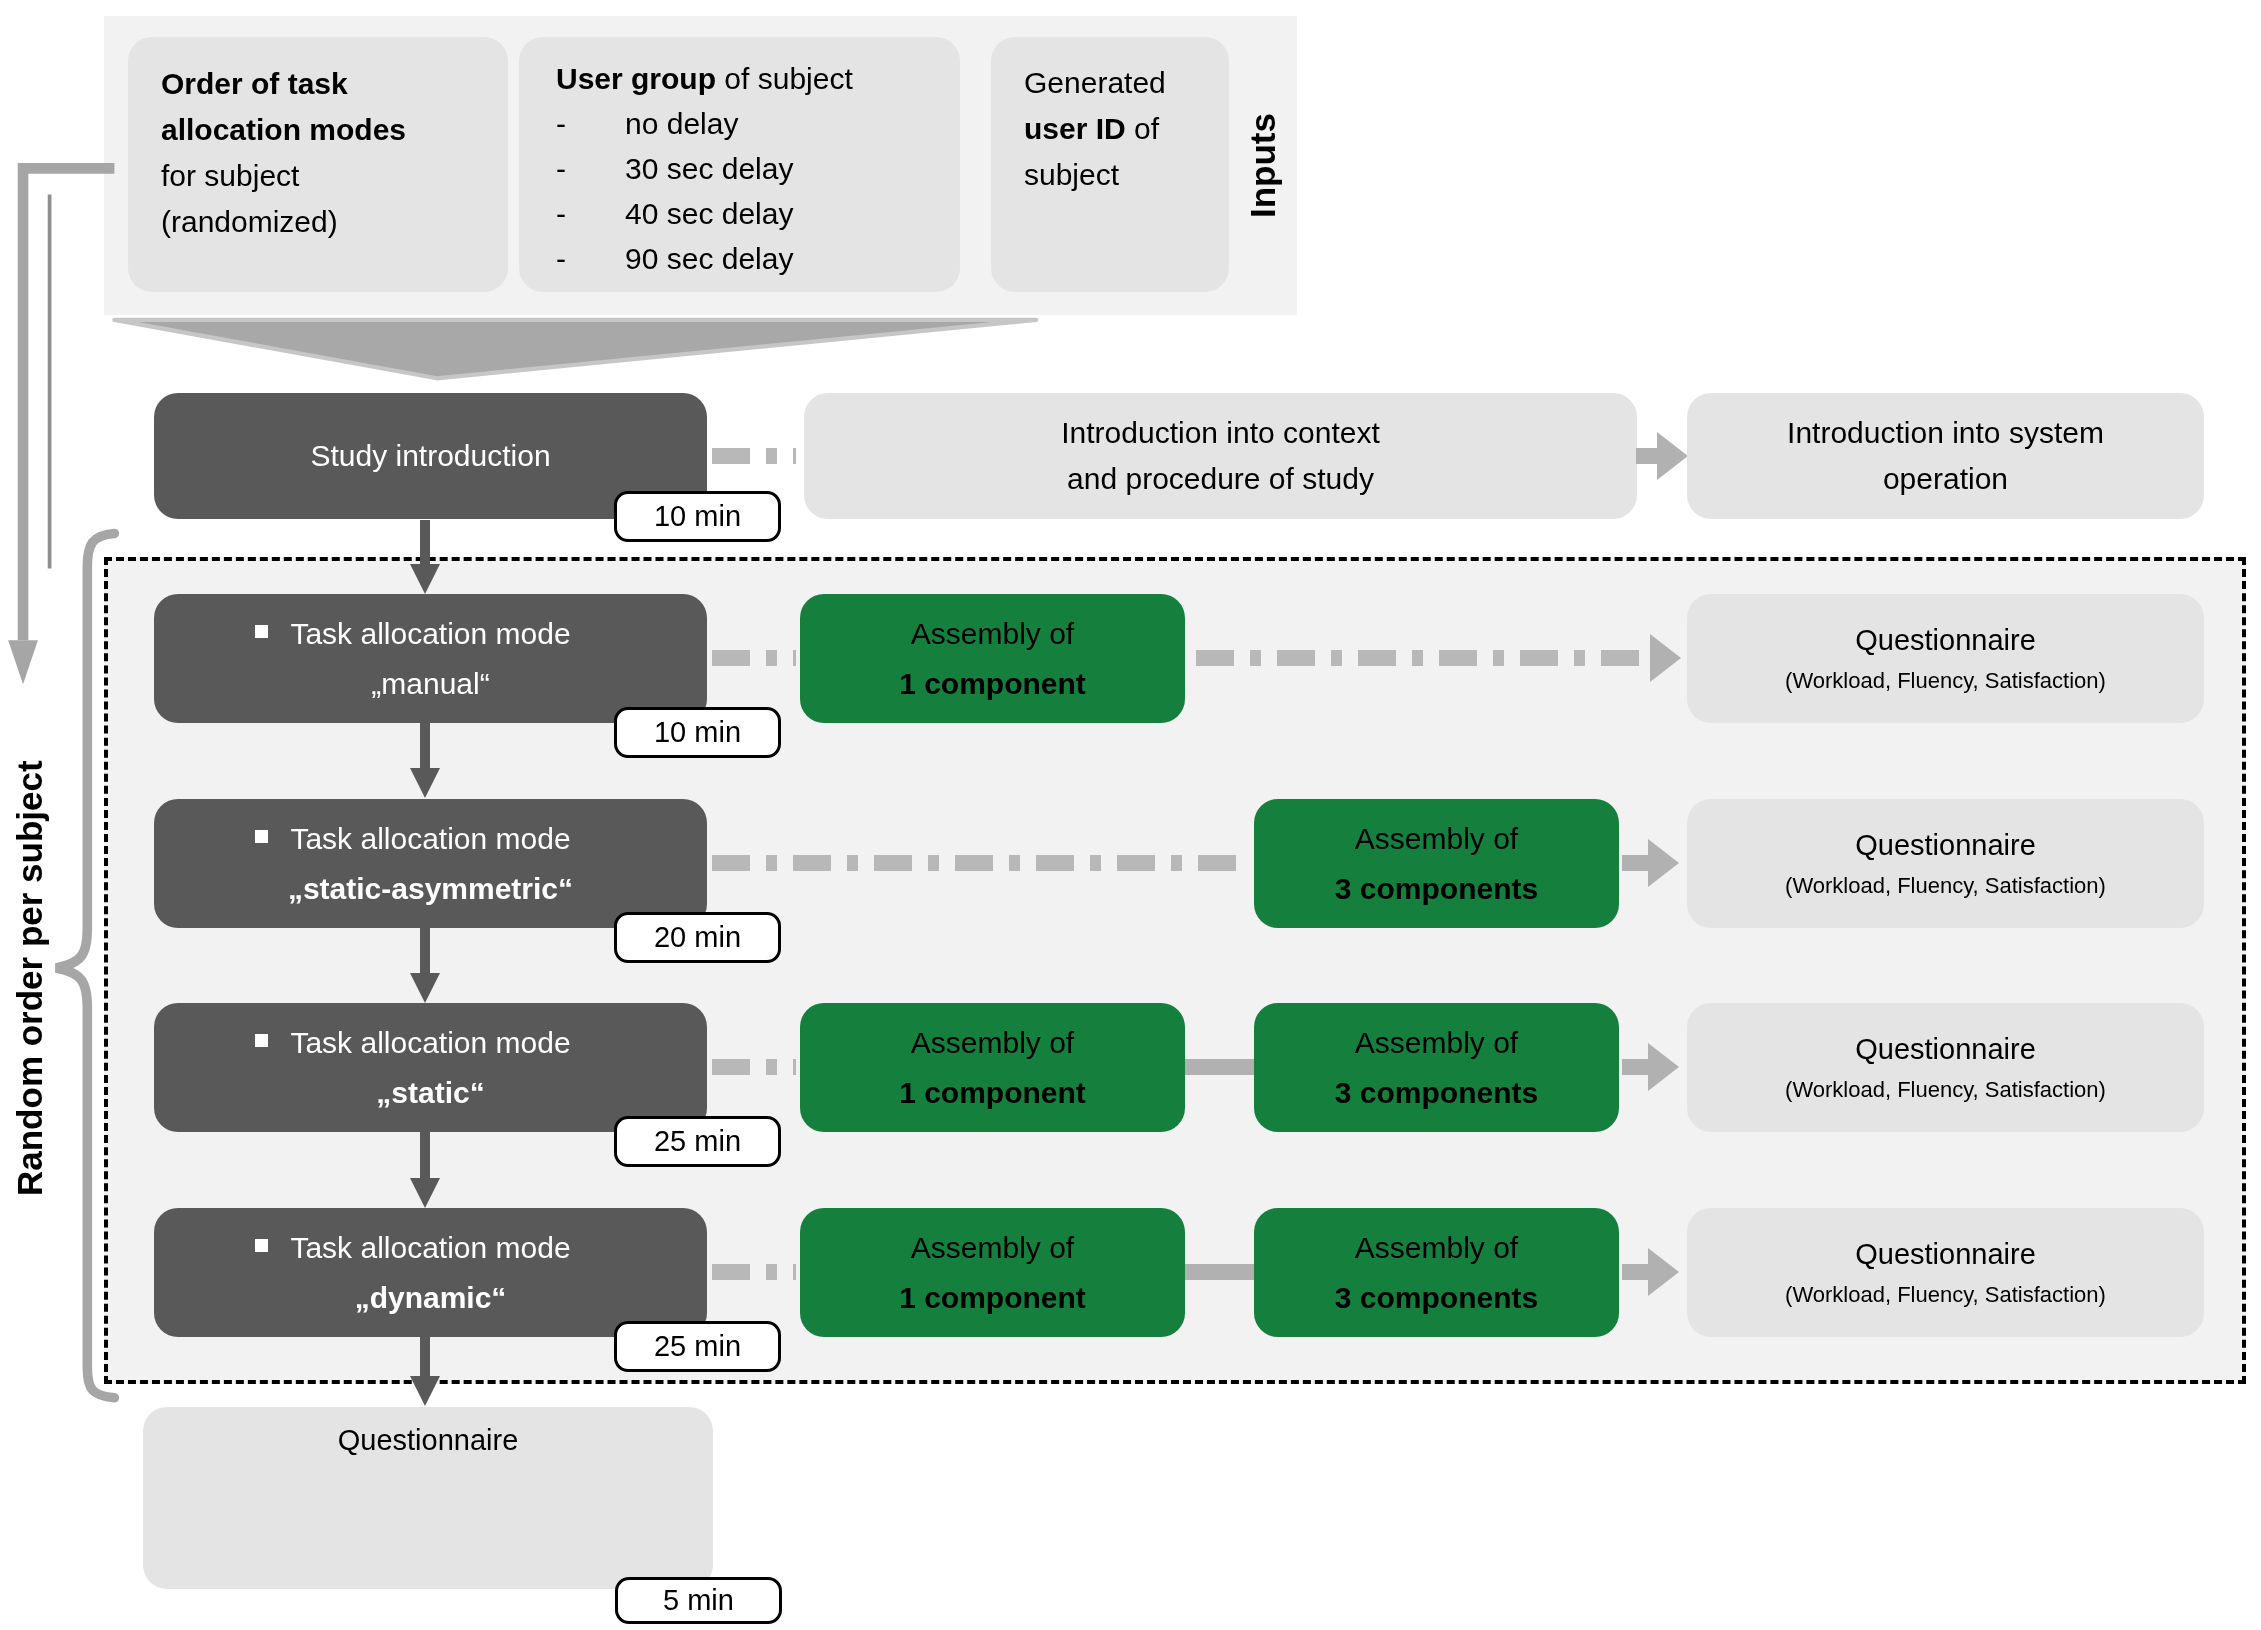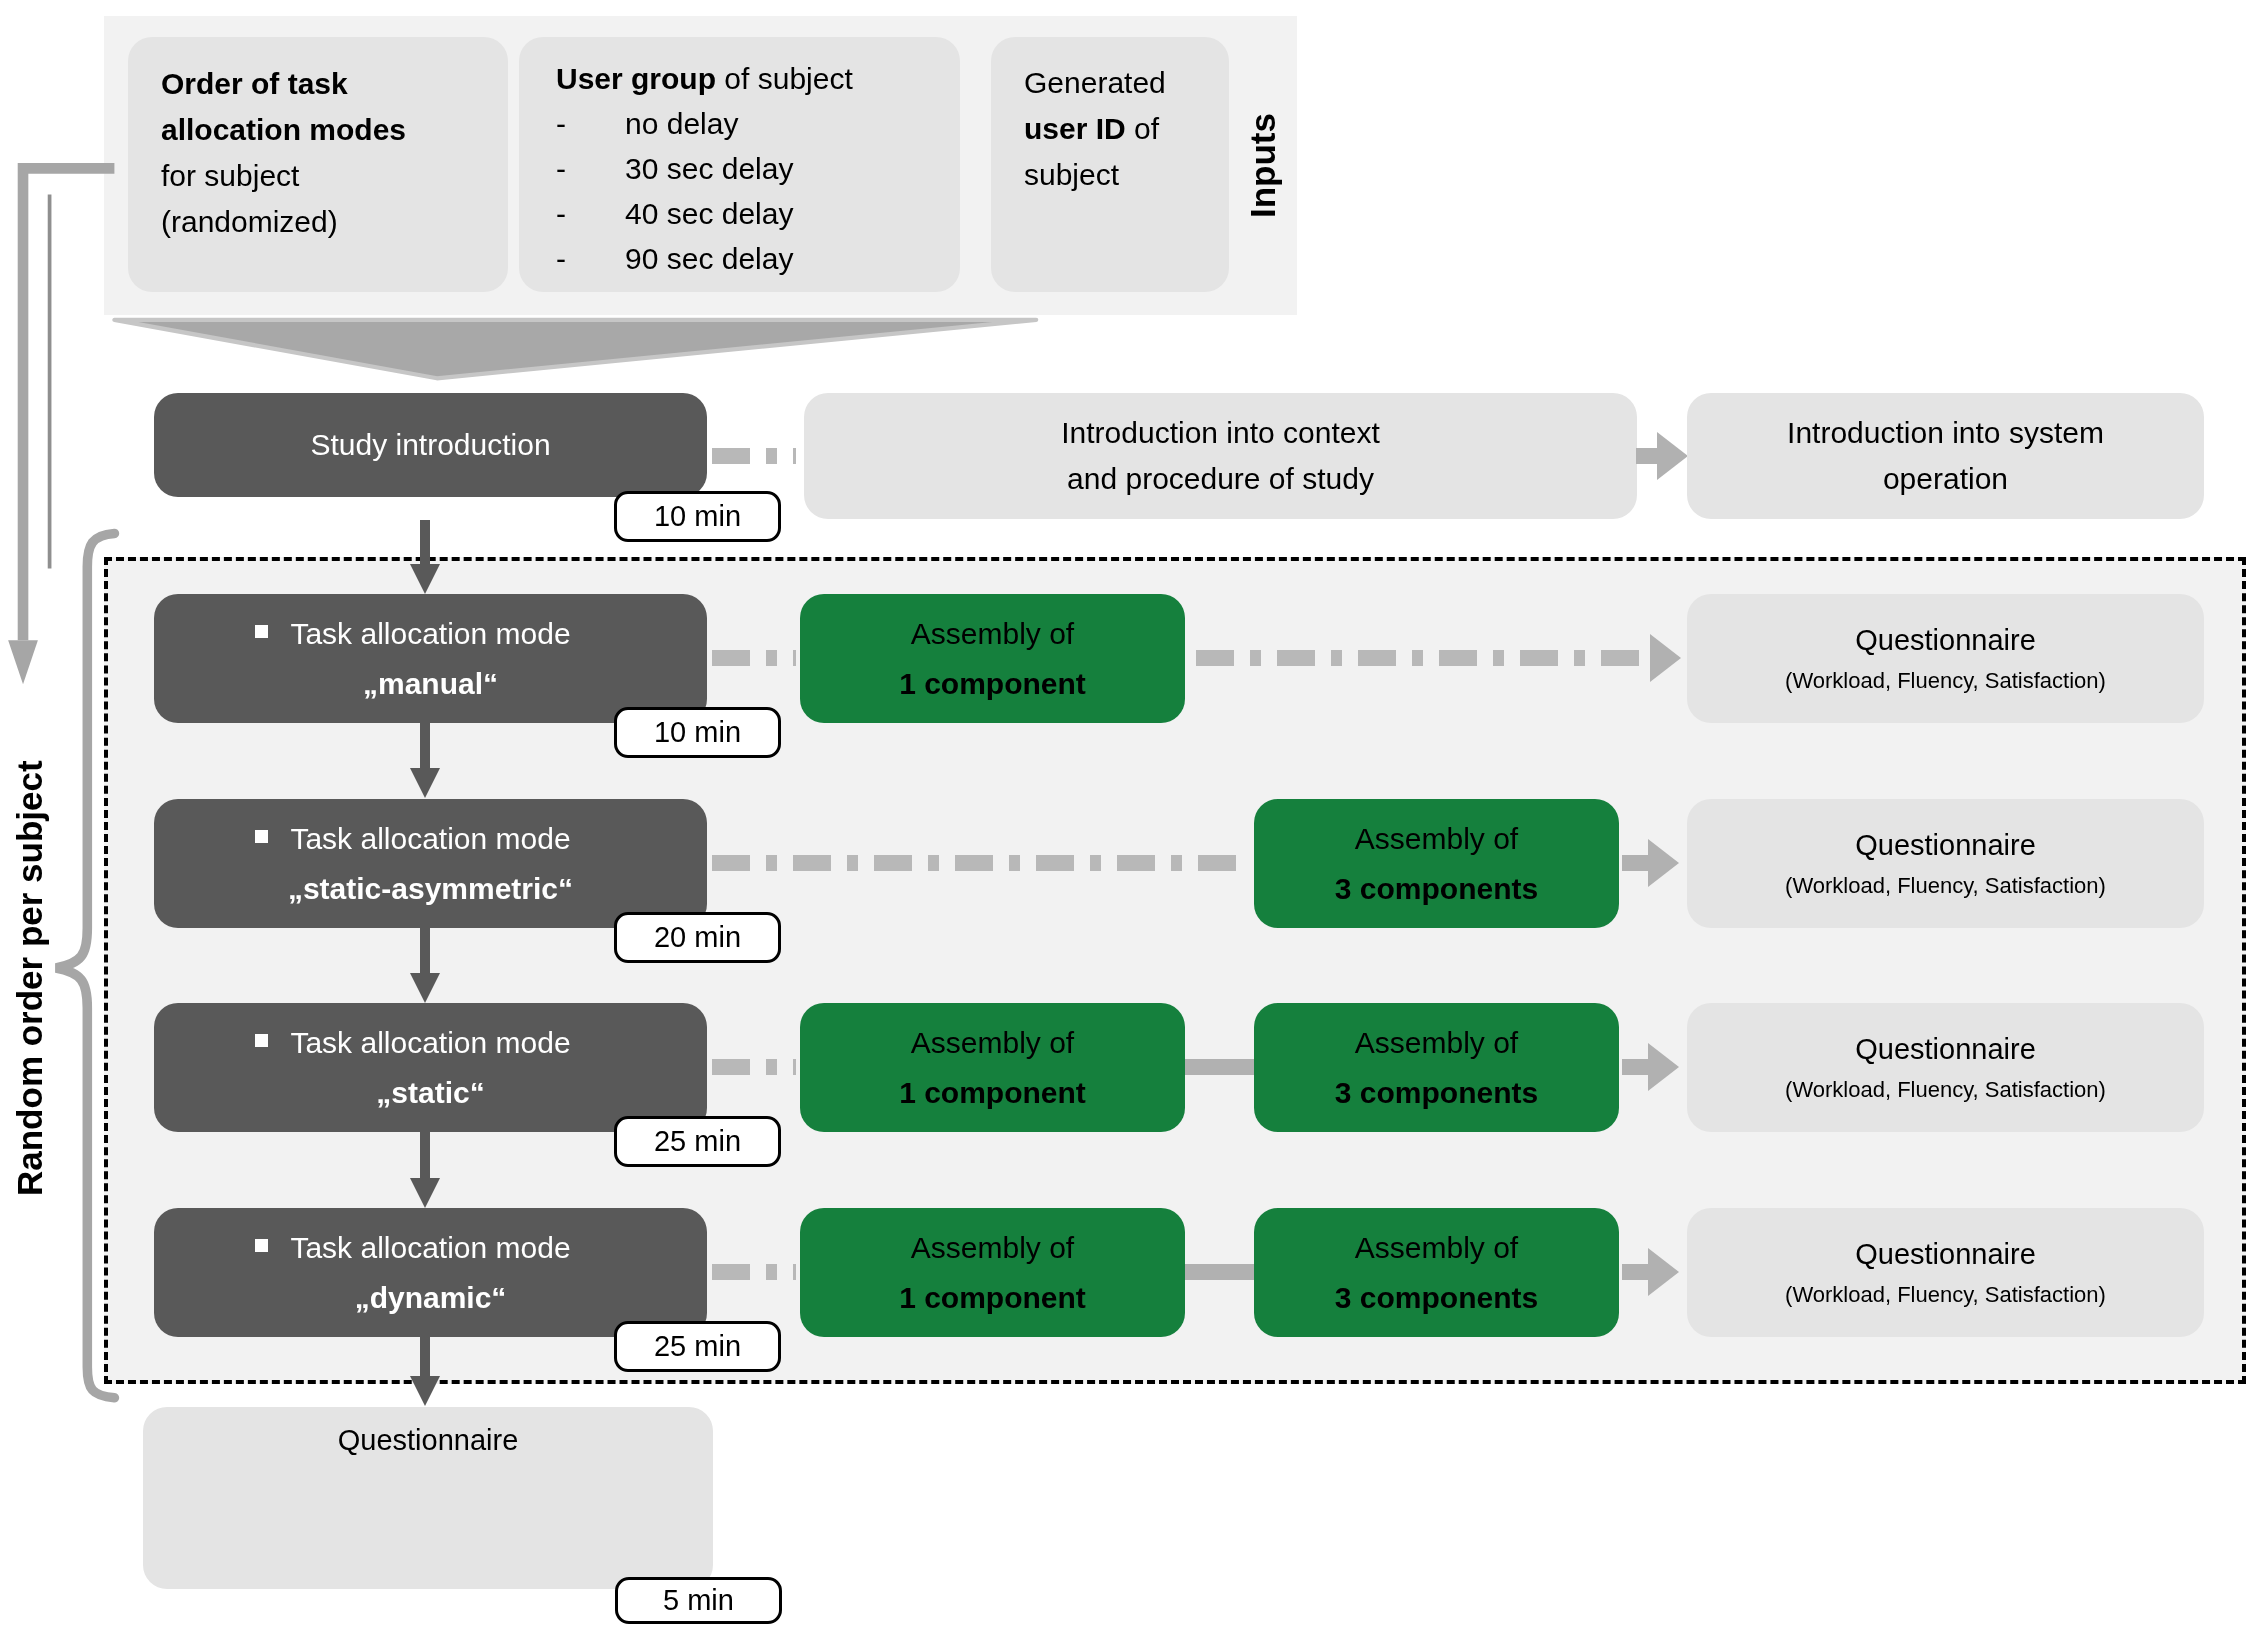--- a/index.html
+++ b/index.html
@@ -97,21 +97,21 @@
 </div>
 
 <div class="abs" style="left:104px;top:557px;width:2142px;height:827px;background:#f2f2f2;
             border:4.3px dashed #000000;box-sizing:border-box;z-index:1;"></div>
 
 <div class="abs vertical-text" style="left:2.7px;top:739px;width:53px;height:478px;font-weight:bold;font-size:35px;z-index:2;">
   <span>Random order per subject</span>
 </div>
 
 <div class="abs" style="left:0;top:393px;width:2261px;height:126px;z-index:2;">
-  <div class="abs darkbox" style="left:154px;top:0;width:553px;height:104px;">
+  <div class="abs darkbox" style="left:154px;top:0;width:553px;height:126px;">
     <div>Study introduction</div>
   </div>
   <div class="abs dashdot" style="left:712px;top:55px;width:84px;"></div>
   <div class="abs lightbox introbox" style="left:804px;top:0;width:833px;height:126px;">
     <div>Introduction into context</div>
     <div>and procedure of study</div>
   </div>
   <div class="abs stembar" style="left:1636px;top:55px;width:23.4px;"></div>
   <div class="abs tri-right" style="left:1657px;top:39px;"></div>
   <div class="abs lightbox introbox" style="left:1687px;top:0;width:517px;height:126px;">
@@ -119,21 +119,21 @@
     <div>operation</div>
   </div>
   <div class="abs badge" style="left:614px;top:98px;width:167px;height:51px;">
     <span>10 min</span>
   </div>
 </div>
 
 <div class="abs row" style="top:594px;">
   <div class="abs darkbox" style="left:154px;top:0;width:553px;height:129px;">
     <div>Task allocation mode</div>
-    <div style="font-weight:bold;">„manual“</div>
+    <div style="font-weight:normal;">„manual“</div>
   </div>
   <div class="abs whitesq" style="left:255px;top:31px;"></div>
   <div class="abs dashdot" style="left:712px;top:56px;width:84px;"></div>
   <div class="abs midbox" style="left:800px;top:0;width:385px;height:129px;">
     <div>Assembly of</div>
     <div style="font-weight:bold;">1 component</div>
   </div>
   <div class="abs dashdot" style="left:1196px;top:56px;width:454px;"></div>
   <div class="abs tri-right" style="left:1650px;top:40px;"></div>
   <div class="abs lightbox" style="left:1687px;top:0;width:517px;height:129px;gap:6.4px;">

